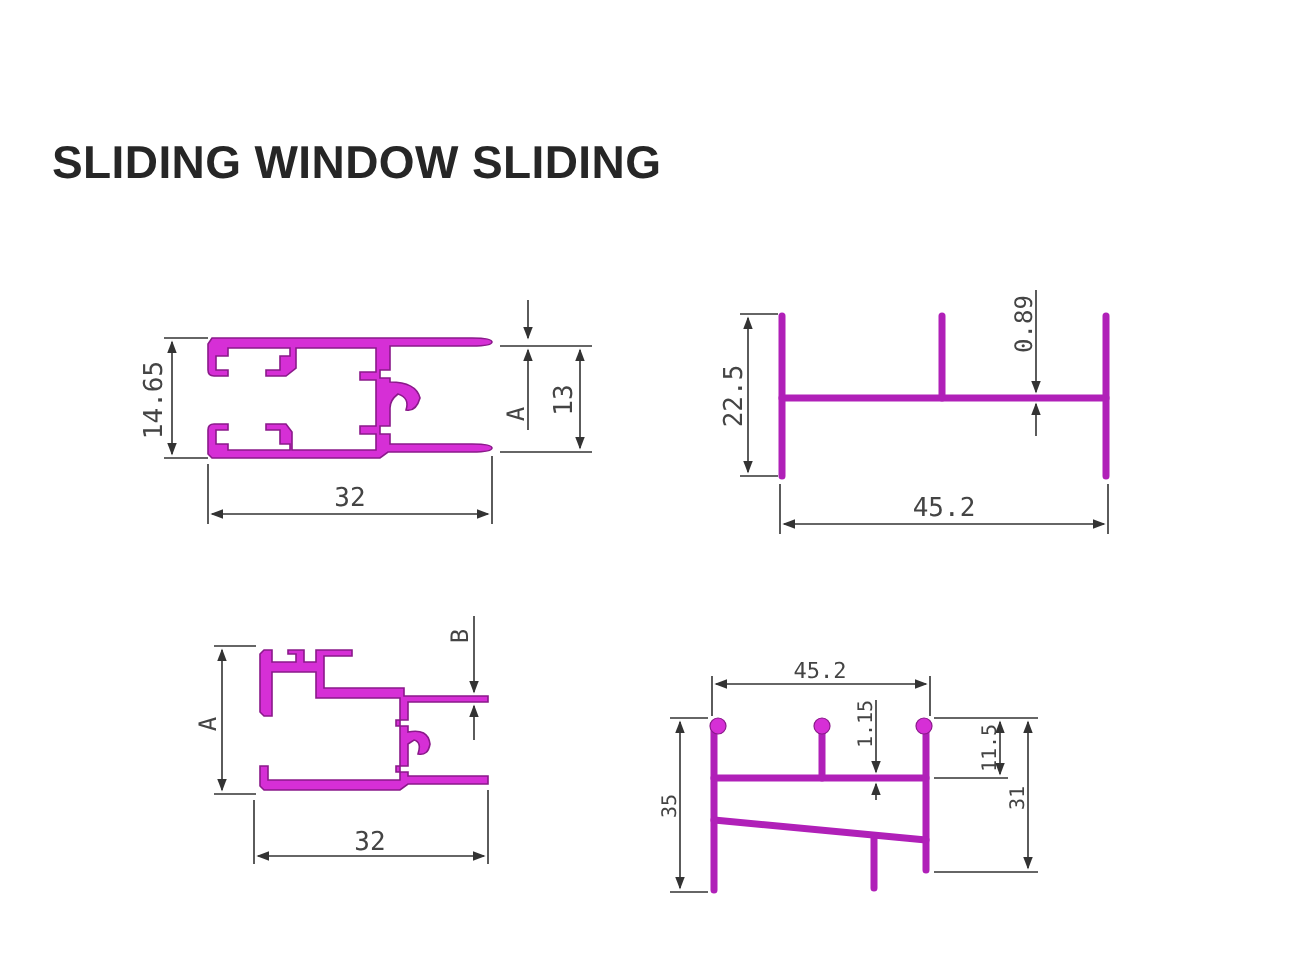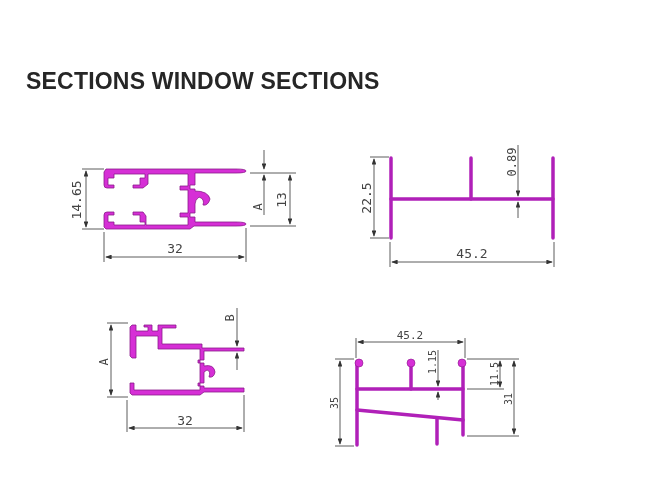--- a/index.html
+++ b/index.html
@@ -4,21 +4,21 @@
 <style>
   html, body { margin:0; padding:0; }
   body { width:650px; height:480px; background:#ffffff; position:relative; overflow:hidden; font-family:"DejaVu Sans", sans-serif; }
   .title { position:absolute; left:26px; top:68px; font-family:"Liberation Sans", sans-serif; font-weight:bold; font-size:23px; color:#262626; letter-spacing:0.2px; }
   svg { position:absolute; left:0; top:0; }
   .dim { font-family:"DejaVu Sans Mono", monospace; fill:#444; }
 </style>
 </head>
 <body>
 
-<div class="title">SECTIONS WINDOW SECTIONS</div>
+<div class="title">SLIDING WINDOW SLIDING</div>
 
 <svg width="650" height="480" viewBox="0 0 650 480">
   <defs>
     <marker id="ar" markerWidth="8" markerHeight="6" refX="7" refY="3" orient="auto-start-reverse">
       <path d="M0,0 L8,3 L0,6 z" fill="#333"></path>
     </marker>
   </defs>
 
   <g fill="#d62fd6" stroke="#8a1a8a" stroke-width="0.8">
     <path d="M106,169 L236,169 Q246,169 246,171 Q246,173 236,173 L195,173 L195,185 L190,185 L190,189 L195,189 L195,191 Q208,191 210,199 Q208,206 203,205 Q205,199 199,197 Q195,200 195,204 L195,213 L190,213 L190,217 L195,217 L195,222 L236,222 Q246,222 246,224 Q246,226 236,226 L194,226 L190,229 L106,229 L104,227 L104,215 Q104,212 107,212 L114,212 L114,215 L108,215 L108,222 L114,222 L114,225 L145,225 L145,222 L140,222 L140,215 L133,215 L133,212 L143,212 L146,216 L146,225 L188,225 L188,217 L180,217 L180,213 L188,213 L188,190 L180,190 L180,186 L188,186 L188,174 L148,174 L148,184 L143,188 L133,188 L133,185 L140,185 L140,178 L145,178 L145,174 L114,174 L114,178 L108,178 L108,185 L114,185 L114,188 L107,188 Q104,188 104,185 L104,172 Z"></path>

